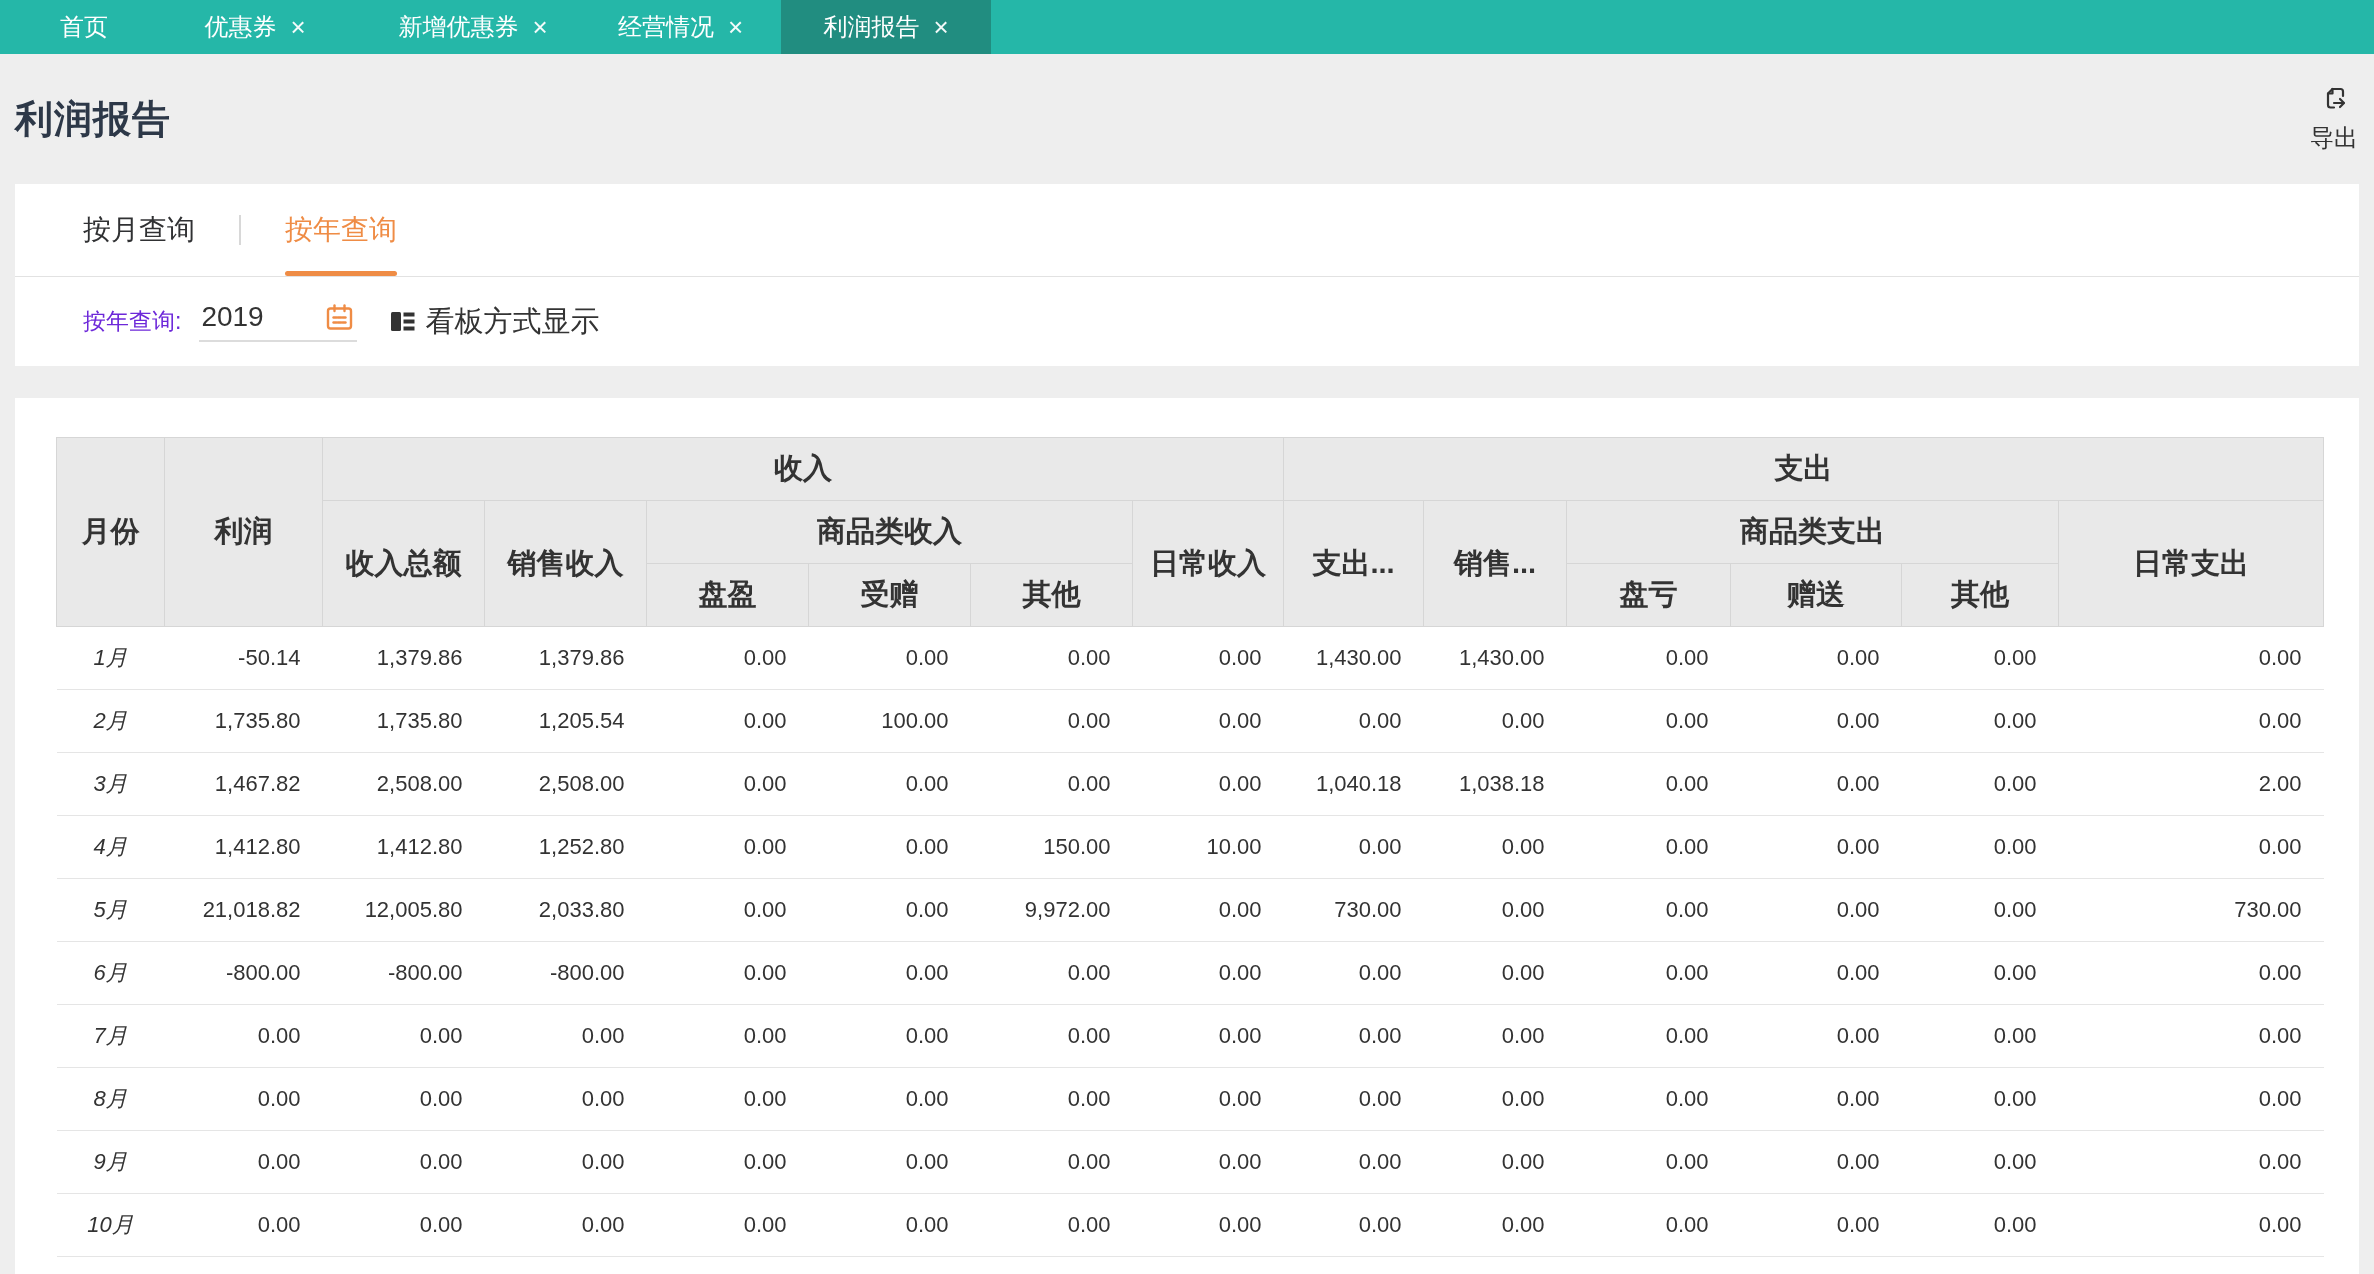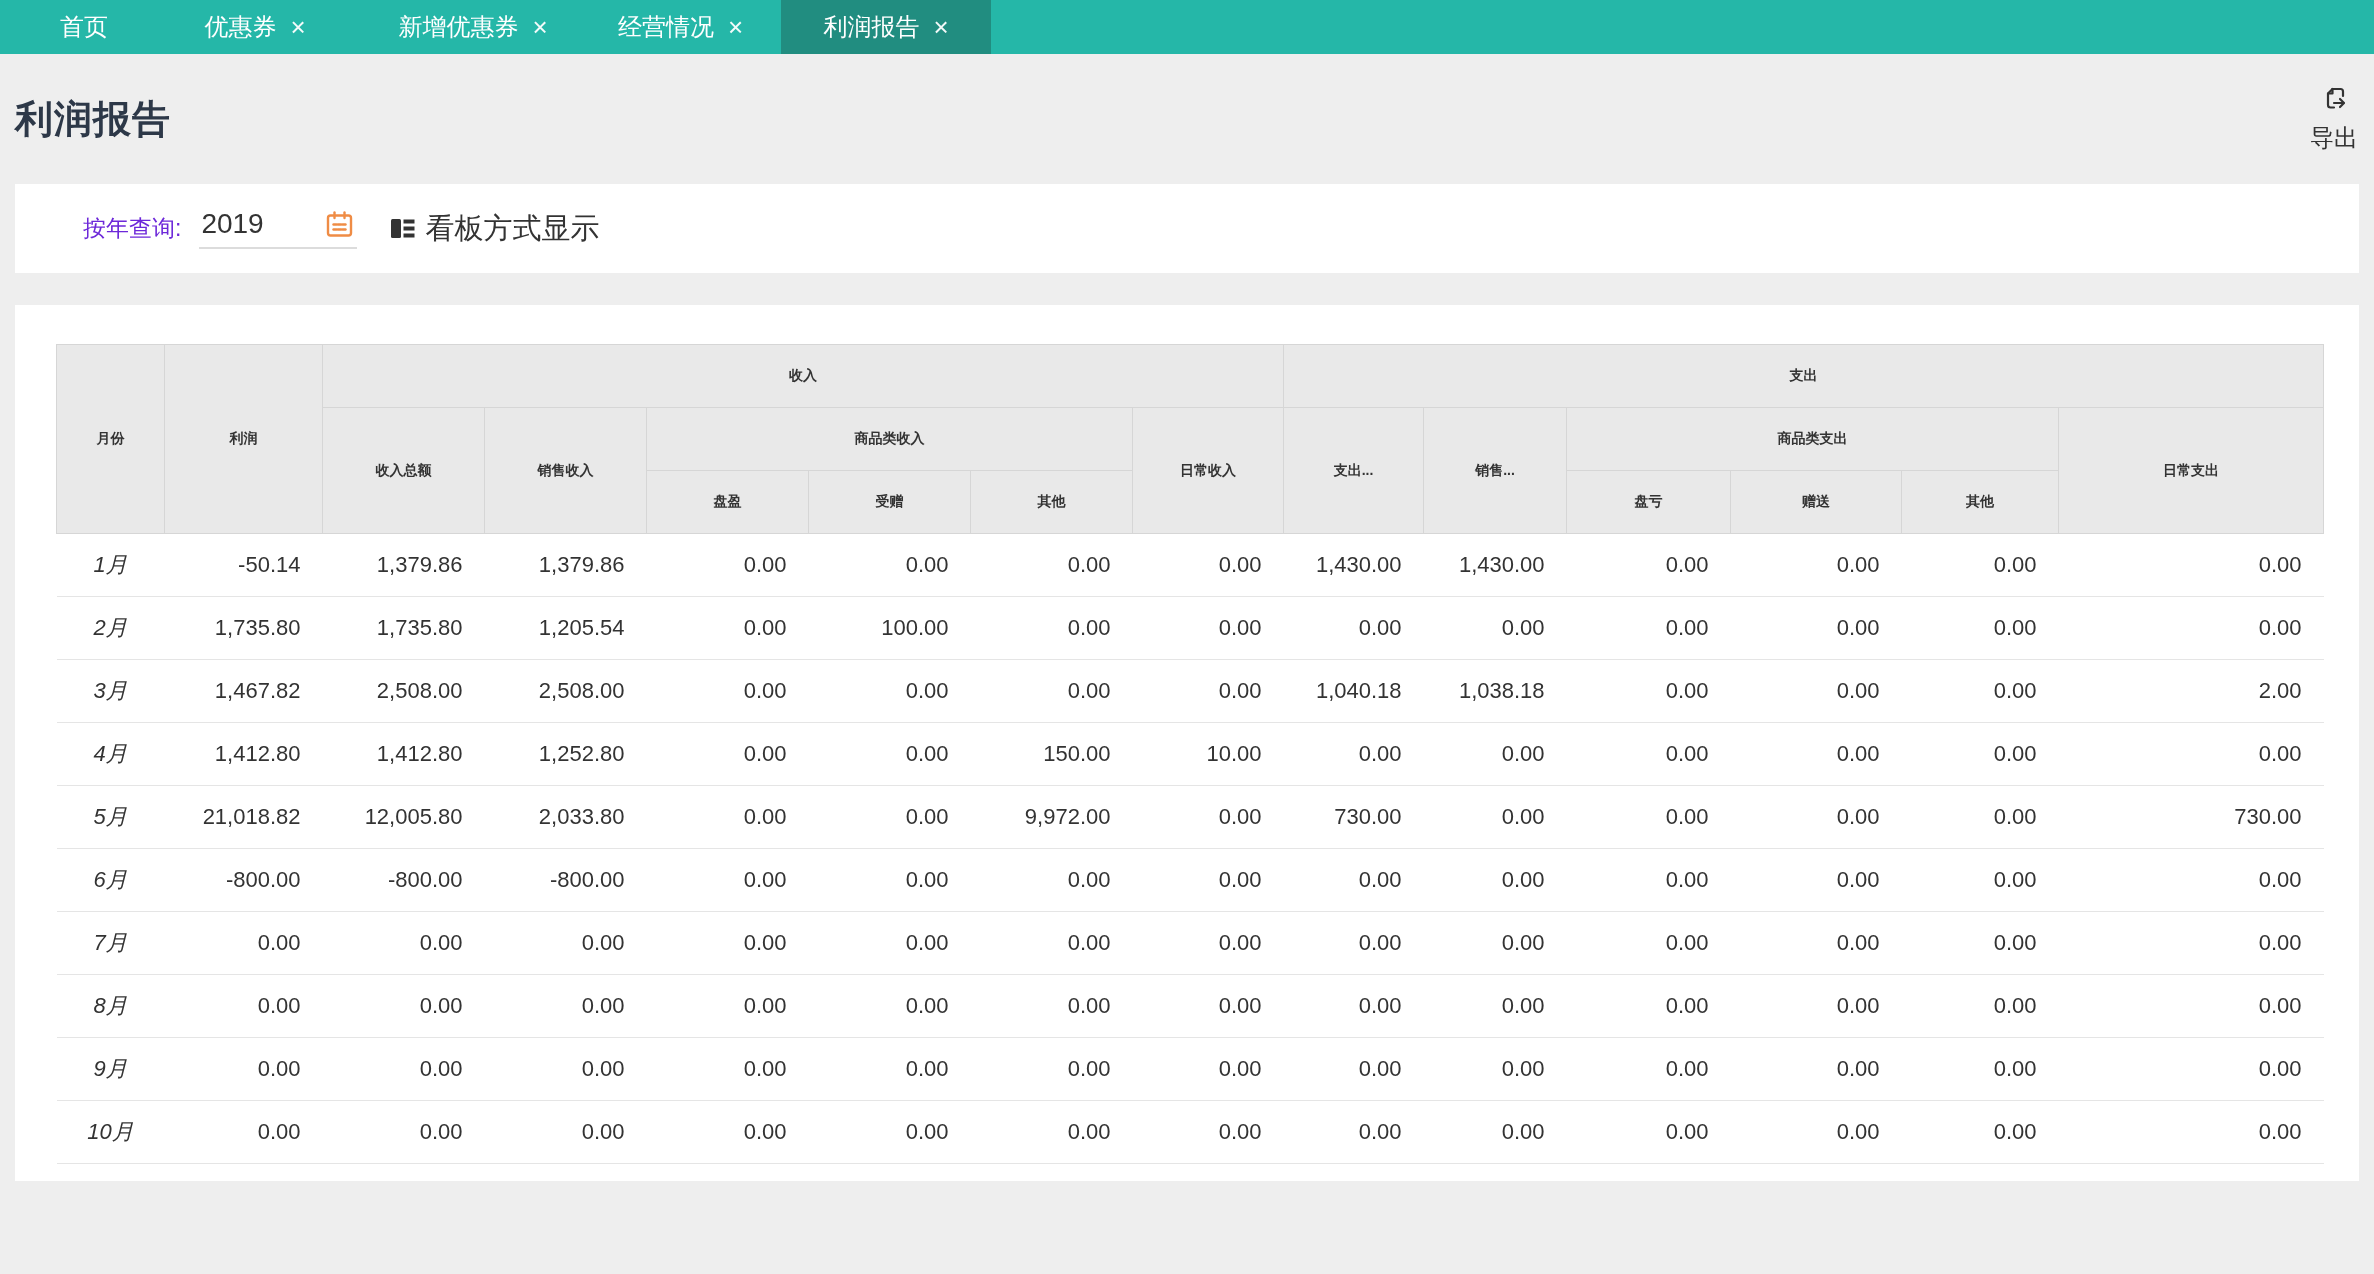--- a/index.html
+++ b/index.html
@@ -65,21 +65,21 @@
     font-size:29px; color:#333; cursor:pointer; }
 
   
   .panel-b {
     margin:0 15px; margin-top:32px; background:#fff;
     height:876px; padding:39px 36px 0 41px;
   }
   table { border-collapse:collapse; table-layout:fixed; width:2268px; }
   thead th {
     background:#e9e9e9; border:1px solid #d6d6d6;
-    height:63px; font-size:14px; font-weight:bold; color:#333;
+    height:63px; font-size:29px; font-weight:bold; color:#333;
     text-align:center; vertical-align:middle;
   }
   tbody td {
     height:63px; border-bottom:1px solid #e5e5e5;
     font-size:22px; color:#333; vertical-align:middle; background:#fff;
   }
   td.c-month { text-align:center;font-style:italic; }
   td.c-num { text-align:right; padding-right:22px; }
 
   .icon { display:inline-flex; }
@@ -119,20 +119,29 @@
         <path d="M12.5 4.5 V9 H8"></path>
         <path d="M14 18.5 H23.5"></path>
         <path d="M20 14.5 L24 18.5 L20 22.5"></path>
       </svg>
     </span>
     <span>导出</span>
   </div>
 </div>
 
 <div class="panel-a">
+  <div class="subtabs">
+    <div class="subtab">
+      <span>按月查询</span>
+    </div>
+    <div class="subtab-divider"></div>
+    <div class="subtab active">
+      <span>按年查询</span>
+    </div>
+  </div>
   <div class="filter-row">
     <span class="filter-label">按年查询:</span>
     <div class="year-input-wrap">
       <input class="year-input" value="2019" style="">
       <span class="icon">
         <svg width="31" height="31" viewBox="0 0 31 31" fill="none" stroke="#ef8c45" stroke-width="2.4" stroke-linecap="round">
           <rect x="4" y="6.5" width="23" height="20" rx="2.5"></rect>
           <line x1="10.5" y1="3.5" x2="10.5" y2="9"></line>
           <line x1="20.5" y1="3.5" x2="20.5" y2="9"></line>
           <line x1="9.5" y1="15.5" x2="12.5" y2="15.5"></line>

